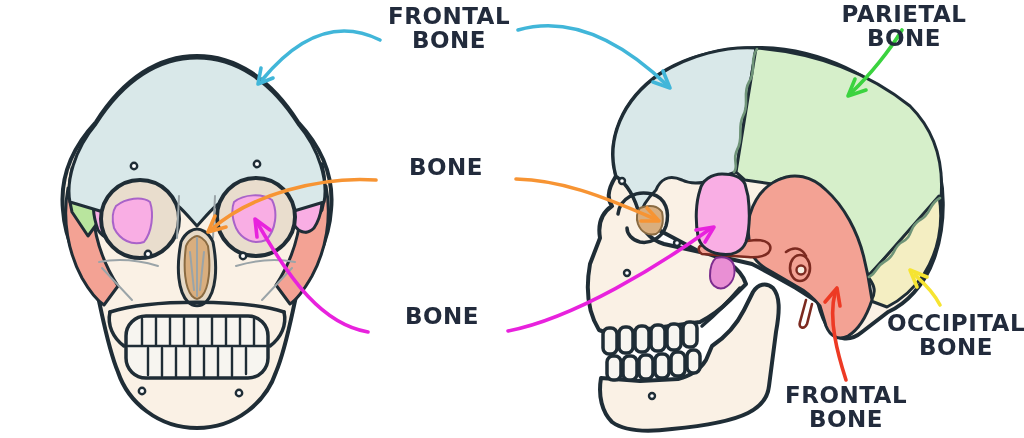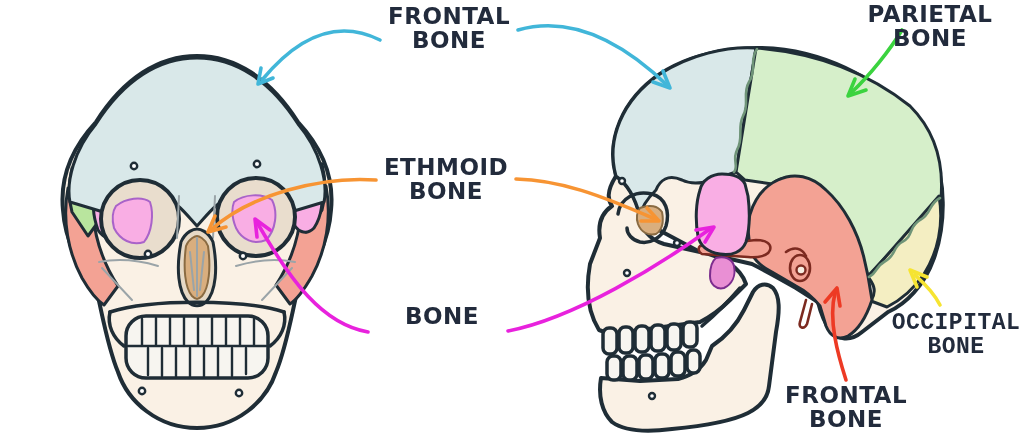--- a/index.html
+++ b/index.html
@@ -228,31 +228,30 @@
         <path class="arrow a-temporal" d="M 825 302 L 837 288 L 840 306"></path>
       </g>
     </g>
   </svg>
 
   <div class="label" style="left:449px;top:4px;">
     <span>FRONTAL</span>
     <span>BONE</span>
   </div>
   <div class="label" style="left:446px;top:155px;">
-    <span>ETHMOID</span>
     <span>BONE</span>
   </div>
   <div class="label" style="left:442px;top:304px;">
     <span>BONE</span>
   </div>
-  <div class="label" style="left:930px;top:2px;">
+  <div class="label" style="left:904px;top:2px;">
     <span>PARIETAL</span>
     <span>BONE</span>
   </div>
-  <div class="label" style="left:956px;top:311px;font-family:Liberation Mono, monospace;">
+  <div class="label" style="left:956px;top:311px;">
     <span>OCCIPITAL</span>
     <span>BONE</span>
   </div>
   <div class="label" style="left:846px;top:383px;">
     <span>FRONTAL</span>
     <span>BONE</span>
   </div>
 
 </div>
 

